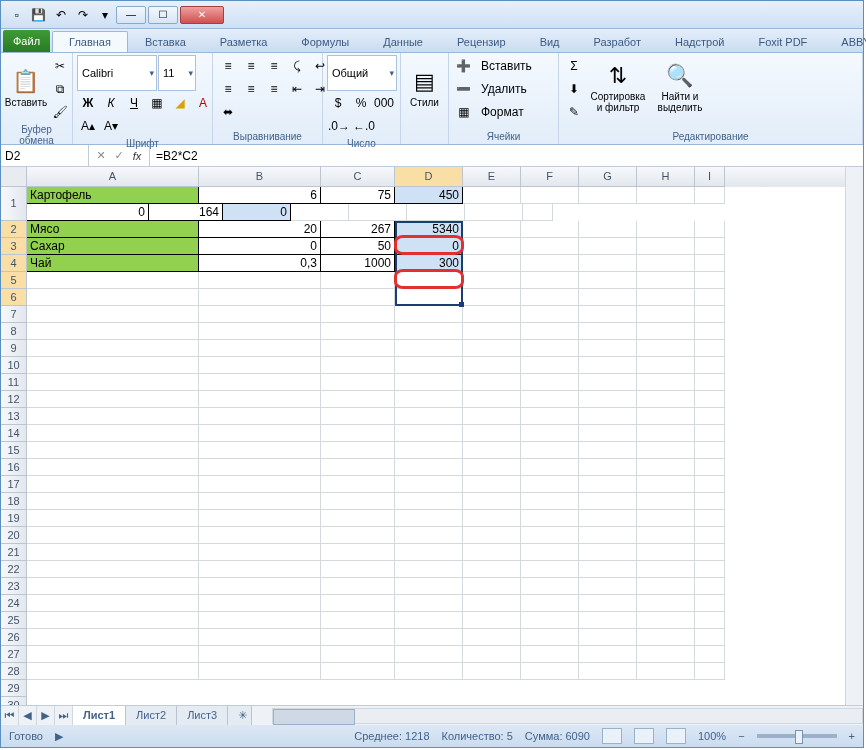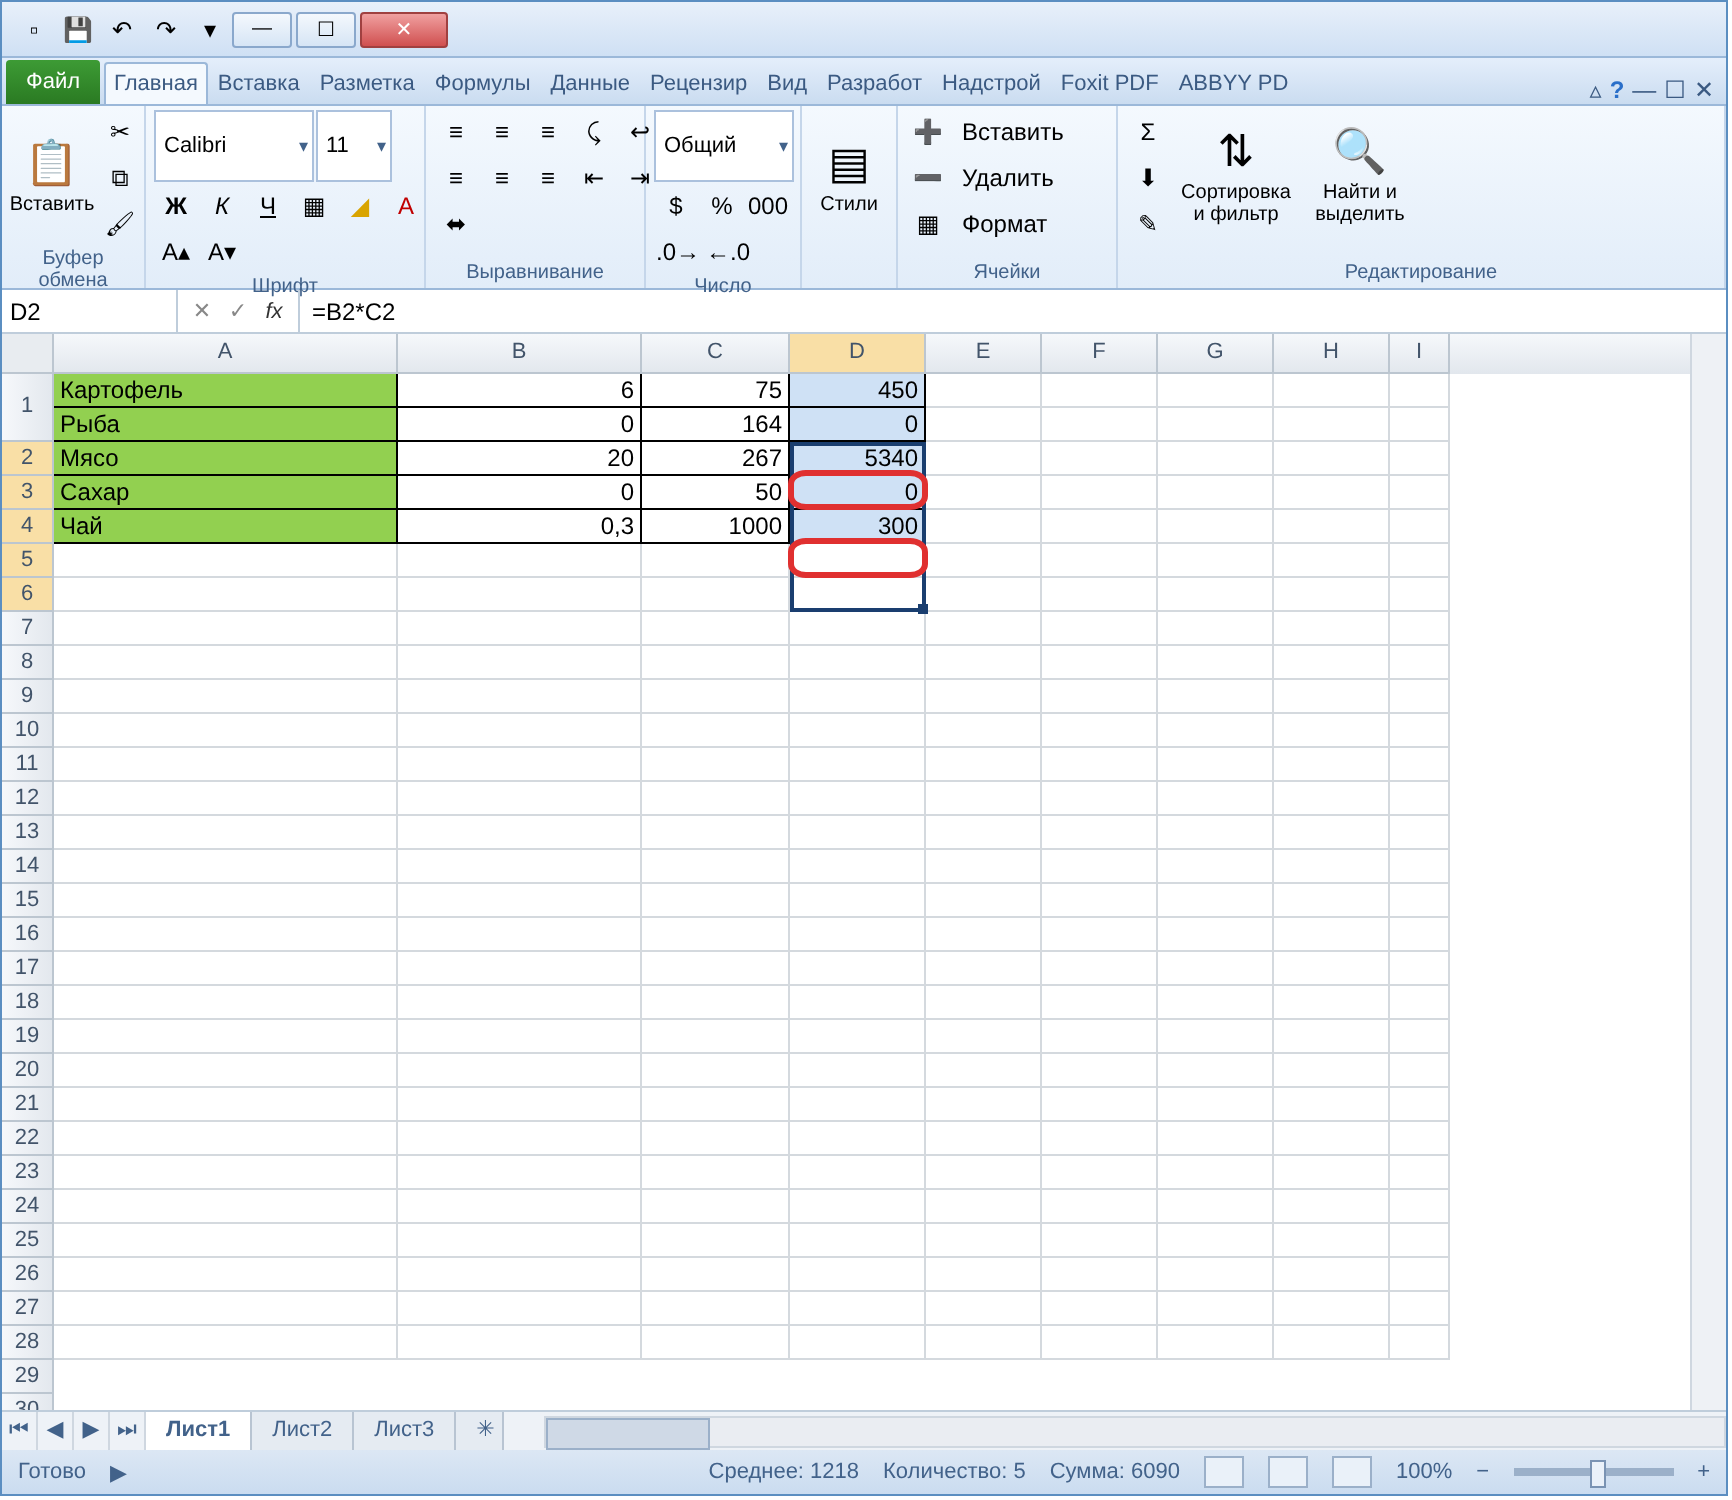--- a/index.html
+++ b/index.html
@@ -11,21 +11,21 @@
 .titlebar .qat { display: flex; gap: 2px; padding-left: 6px; align-items: center; }
 .qat-btn { width: 20px; height: 20px; display: flex; align-items: center; justify-content: center; font-size: 12px; cursor: pointer; }
 .titlebar .title { flex: 1; text-align: center; color: #3b5a82; font-size: 12px; }
 .winbtns { display: flex; }
 .winbtn { width: 30px; height: 18px; border: 1px solid #8aa8cc; margin: 0 1px; background: linear-gradient(#f4f8fd,#d6e5f5); border-radius: 2px; display: flex; align-items: center; justify-content: center; font-size: 10px; cursor: pointer; }
 .winbtn.close { background: linear-gradient(#f0a0a0,#d05050); color: #fff; border-color: #a04040; width: 44px; }
 
 
 .tabs { height: 24px; background: linear-gradient(#e4eefb,#cadcf0); display: flex; align-items: flex-end; font-size: 11px; color: #3b5a82; padding-left: 2px; border-bottom: 1px solid #9bb8d9; }
 .file-tab { background: linear-gradient(#3d9b35,#2a7a22); color: #fff; padding: 4px 10px; border-radius: 2px 2px 0 0; margin-right: 2px; cursor: pointer; height: 22px; display: flex; align-items: center; }
-.tab { padding: 4px 4px; cursor: pointer; border: 1px solid transparent; border-bottom: none; white-space: nowrap; }
+.tab { padding: 4px 16px; cursor: pointer; border: 1px solid transparent; border-bottom: none; white-space: nowrap; }
 .tab.active { background: #f4f9fe; border-color: #9bb8d9; border-radius: 2px 2px 0 0; }
 .tabs-right { margin-left: auto; display: flex; gap: 4px; padding-right: 6px; align-items: center; }
 .tabs-right span { cursor: pointer; font-size: 12px; }
 
 
 .ribbon { height: 92px; background: linear-gradient(#f4f9fe,#e2edf9); border-bottom: 1px solid #9bb8d9; display: flex; font-size: 11px; }
 .rgroup { border-right: 1px solid #c5d6ea; padding: 2px 4px 0 4px; display: flex; flex-direction: column; }
 .rgroup-body { flex: 1; display: flex; align-items: flex-start; gap: 2px; }
 .rgroup-label { text-align: center; font-size: 10px; color: #42628a; padding: 1px 0 2px; }
 .rbtn { min-width: 22px; height: 22px; display: flex; align-items: center; justify-content: center; cursor: pointer; border: 1px solid transparent; border-radius: 2px; font-size: 12px; }
@@ -315,21 +315,20 @@
           <div class="cell wB bordered r">6</div>
           <div class="cell wC bordered r">75</div>
           <div class="cell wD bordered r selcell">450</div>
           <div class="cell wE"></div>
           <div class="cell wF"></div>
           <div class="cell wG"></div>
           <div class="cell wH"></div>
           <div class="cell wI"></div>
         </div>
         <div class="crow">
-          <div class="cell wA namecell">Рыба</div>
           <div class="cell wB bordered r">0</div>
           <div class="cell wC bordered r">164</div>
           <div class="cell wD bordered r selcell">0</div>
           <div class="cell wE"></div>
           <div class="cell wF"></div>
           <div class="cell wG"></div>
           <div class="cell wH"></div>
           <div class="cell wI"></div>
         </div>
         <div class="crow">

